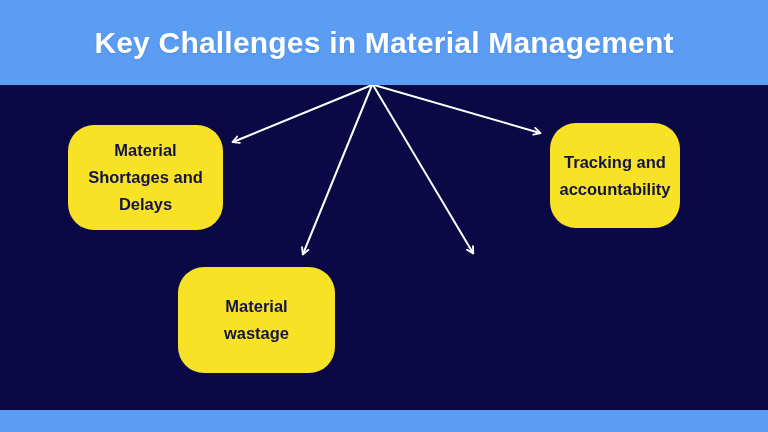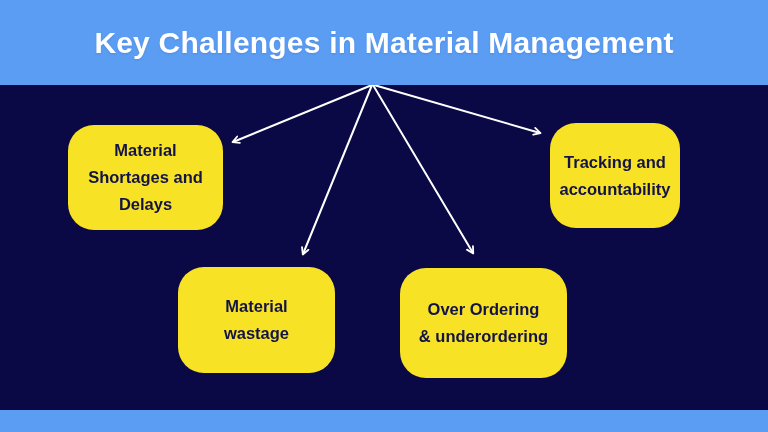--- a/index.html
+++ b/index.html
@@ -110,20 +110,16 @@
   <div class="challenge-box box-tracking">
     <span class="challenge-label">Tracking and
 accountability</span>
   </div>
 
   <div class="challenge-box box-wastage">
     <span class="challenge-label">Material
 wastage</span>
   </div>
 
-  <div class="challenge-box box-over-ordering">
-    <span class="challenge-label">Over Ordering
-&amp; underordering</span>
-  </div>
 
   <div class="footer-bar"></div>
 
 </div>
 
 </body></html>

